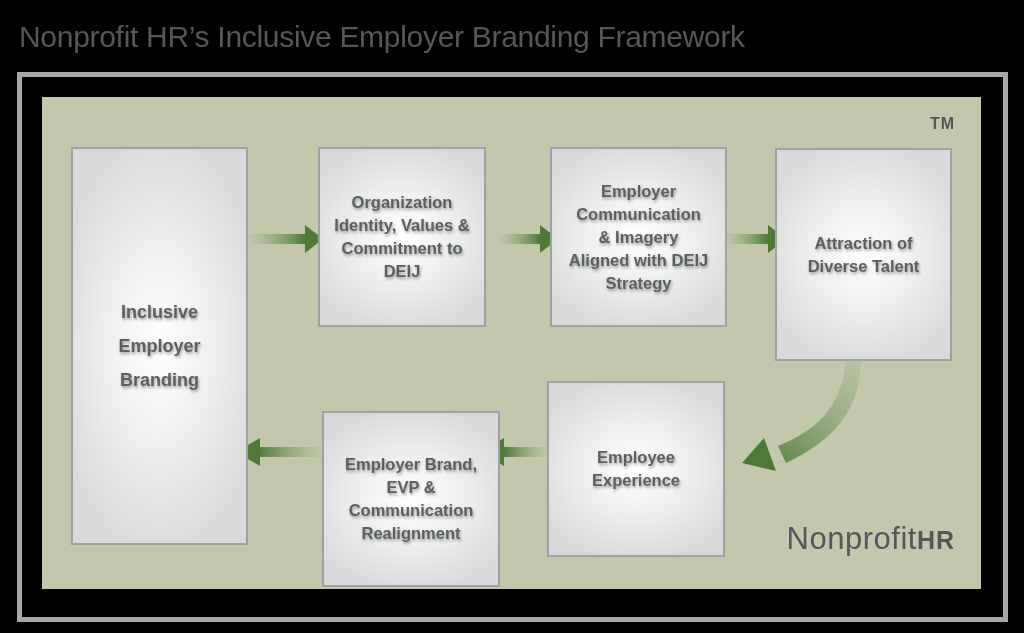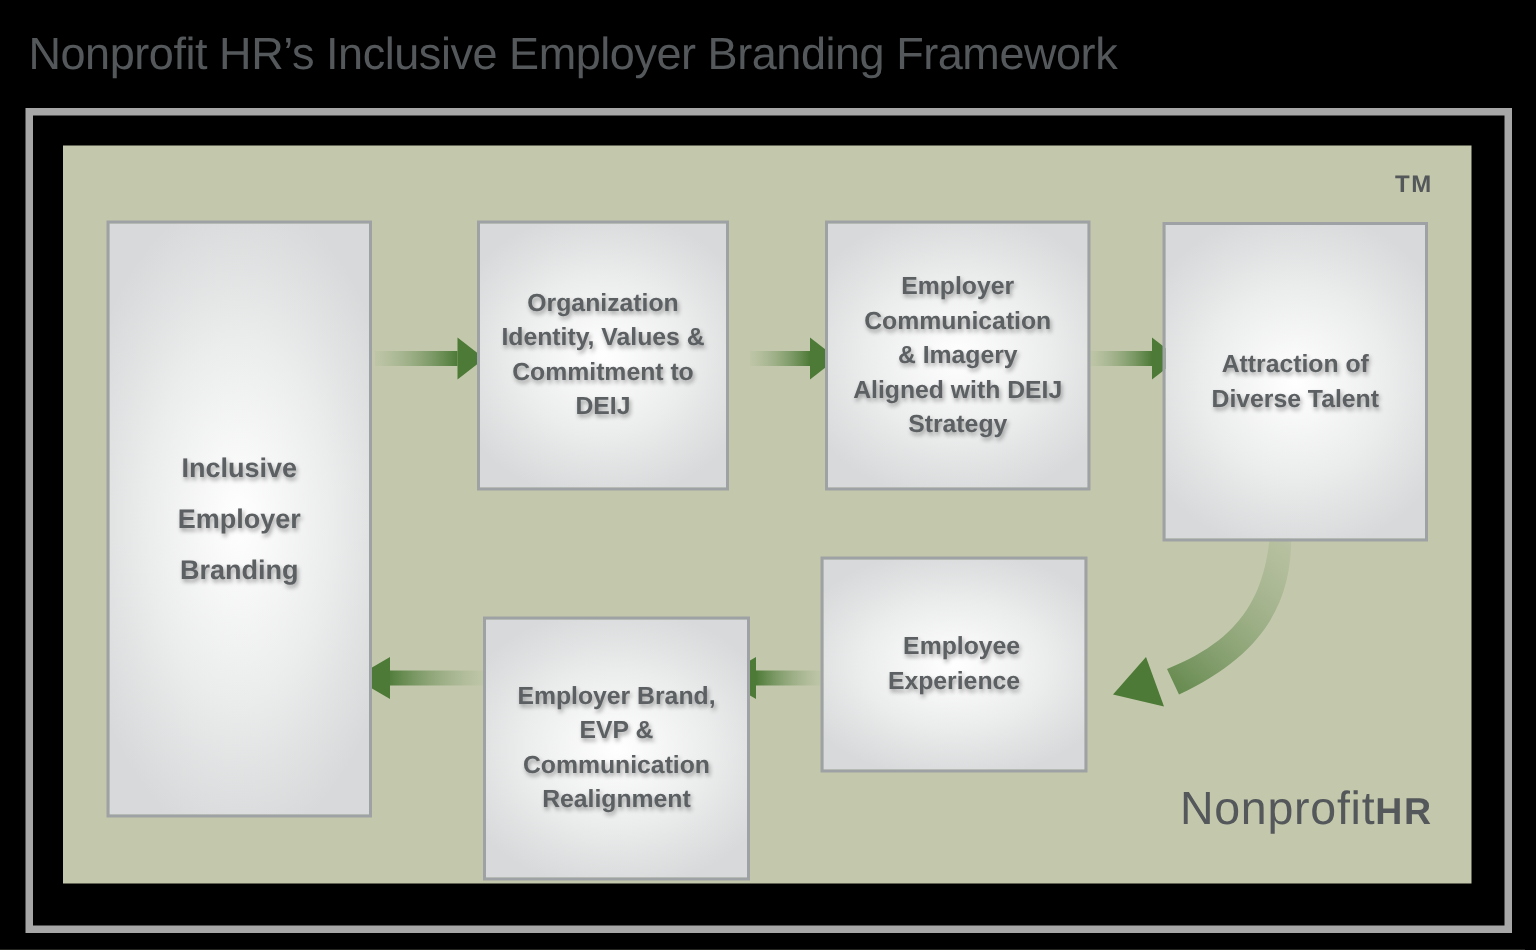--- a/index.html
+++ b/index.html
@@ -39,21 +39,21 @@
     white-space:pre-line;
     text-shadow:1px 2px 3px rgba(40,40,40,0.42);
   }
   .hub{left:29px;top:50px;width:177px;height:398px;}
   .hub .box-label{font-size:18px;line-height:34px;}
   .step .box-label{font-size:16.5px;line-height:23px;}
   .s1{left:276px;top:50px;width:168px;height:180px;}
   .s2{left:508px;top:50px;width:177px;height:180px;}
   .s3{left:733px;top:51px;width:177px;height:213px;}
   .s4{left:280px;top:274px;width:178px;height:176px;margin-top:40px;}
-  .s5{left:505px;top:274px;width:178px;height:144px;text-align:right;}
+  .s5{left:505px;top:284px;width:178px;height:176px;}
   .logo{
     position:absolute;right:26px;top:424px;white-space:nowrap;
     color:var(--title-text,#54585b);
   }
   .logo-word{font-size:31px;font-weight:normal;letter-spacing:0.5px;}
   .logo-hr{font-size:25px;font-weight:bold;letter-spacing:1px;}
 </style>
 </head>
 <body>
 

